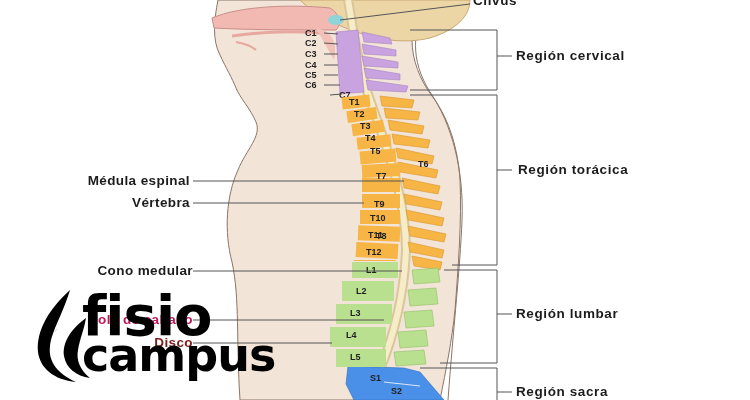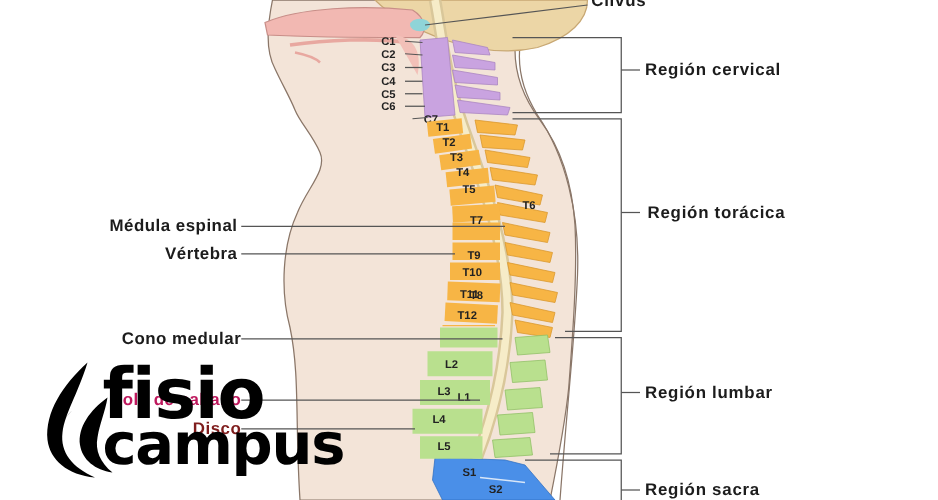--- a/index.html
+++ b/index.html
@@ -110,21 +110,21 @@
     <span class="vl" style="left:366px;top:248px;">T12</span>
   </div>
 
   <div>
     <div style="position:absolute;left:352px;top:262px;width:46px;height:16px;background:#b9e08e;"></div>
     <div style="position:absolute;left:342px;top:281px;width:52px;height:20px;background:#b9e08e;"></div>
     <div style="position:absolute;left:336px;top:304px;width:56px;height:20px;background:#b9e08e;"></div>
     <div style="position:absolute;left:330px;top:327px;width:56px;height:20px;background:#b9e08e;"></div>
     <div style="position:absolute;left:336px;top:349px;width:50px;height:18px;background:#b9e08e;"></div>
 
-    <span class="vl" style="left:366px;top:266px;margin-top:48px;">L1</span>
+    <span class="vl" style="left:366px;top:266px;">L1</span>
     <span class="vl" style="left:356px;top:287px;">L2</span>
     <span class="vl" style="left:350px;top:309px;">L3</span>
     <span class="vl" style="left:346px;top:331px;">L4</span>
     <span class="vl" style="left:350px;top:353px;">L5</span>
   </div>
 
   <div>
     <span class="vl" style="left:370px;top:374px;">S1</span>
     <span class="vl" style="left:391px;top:387px;">S2</span>
   </div>

